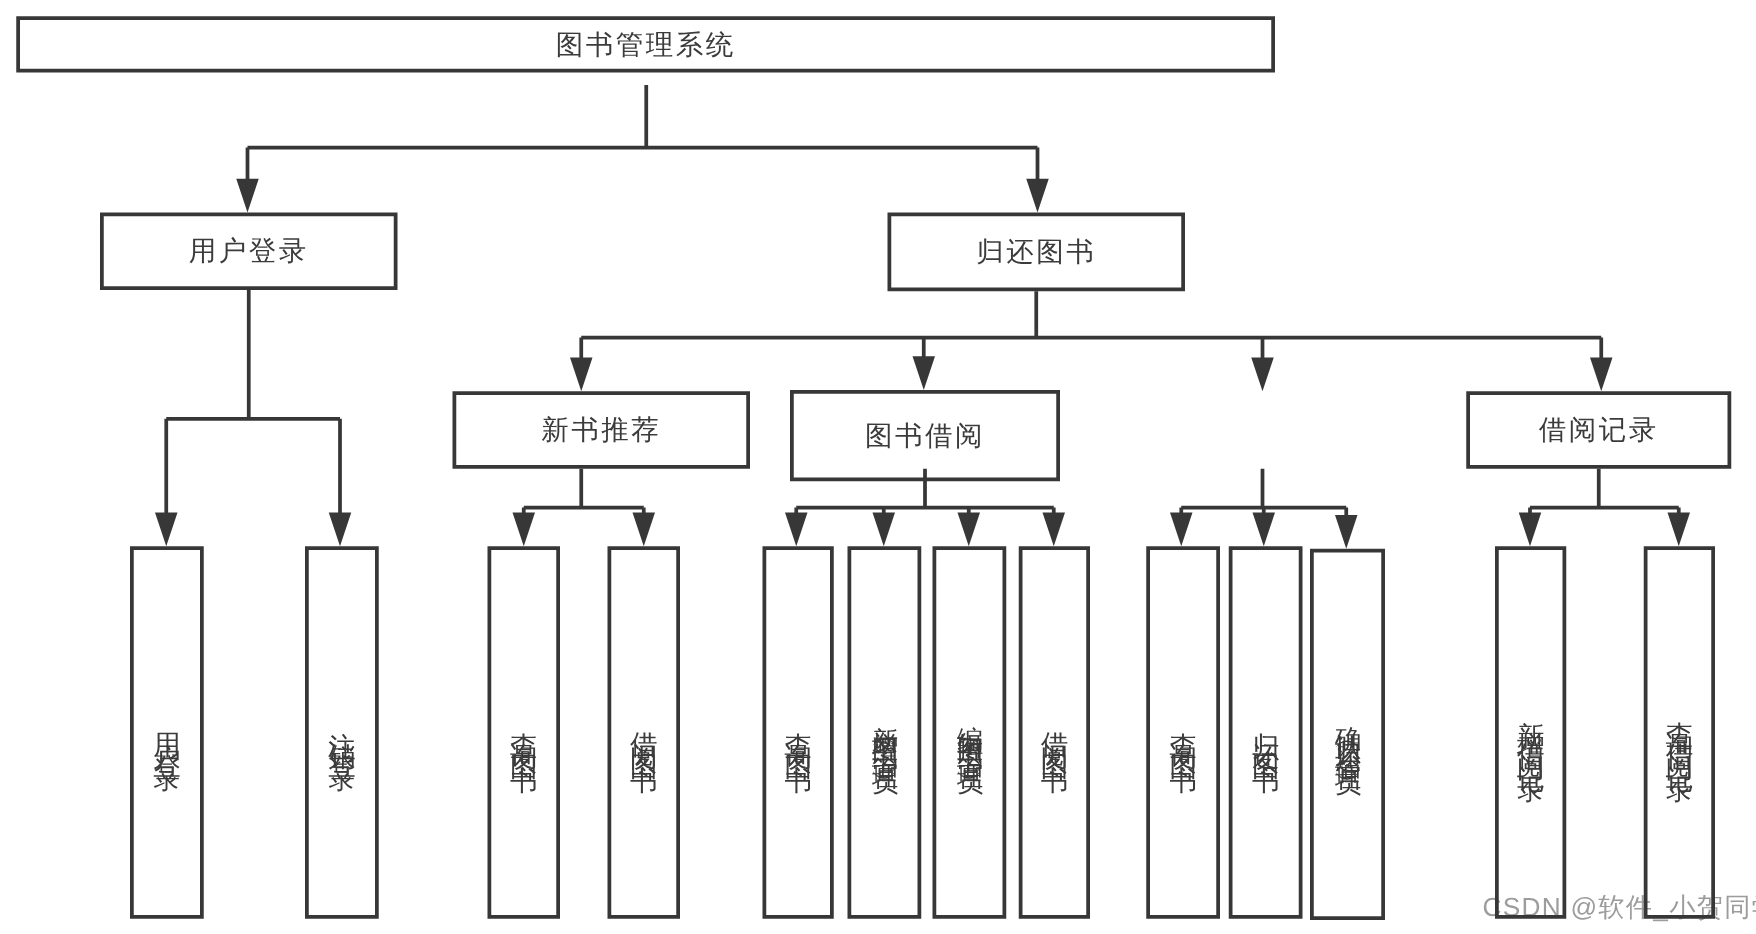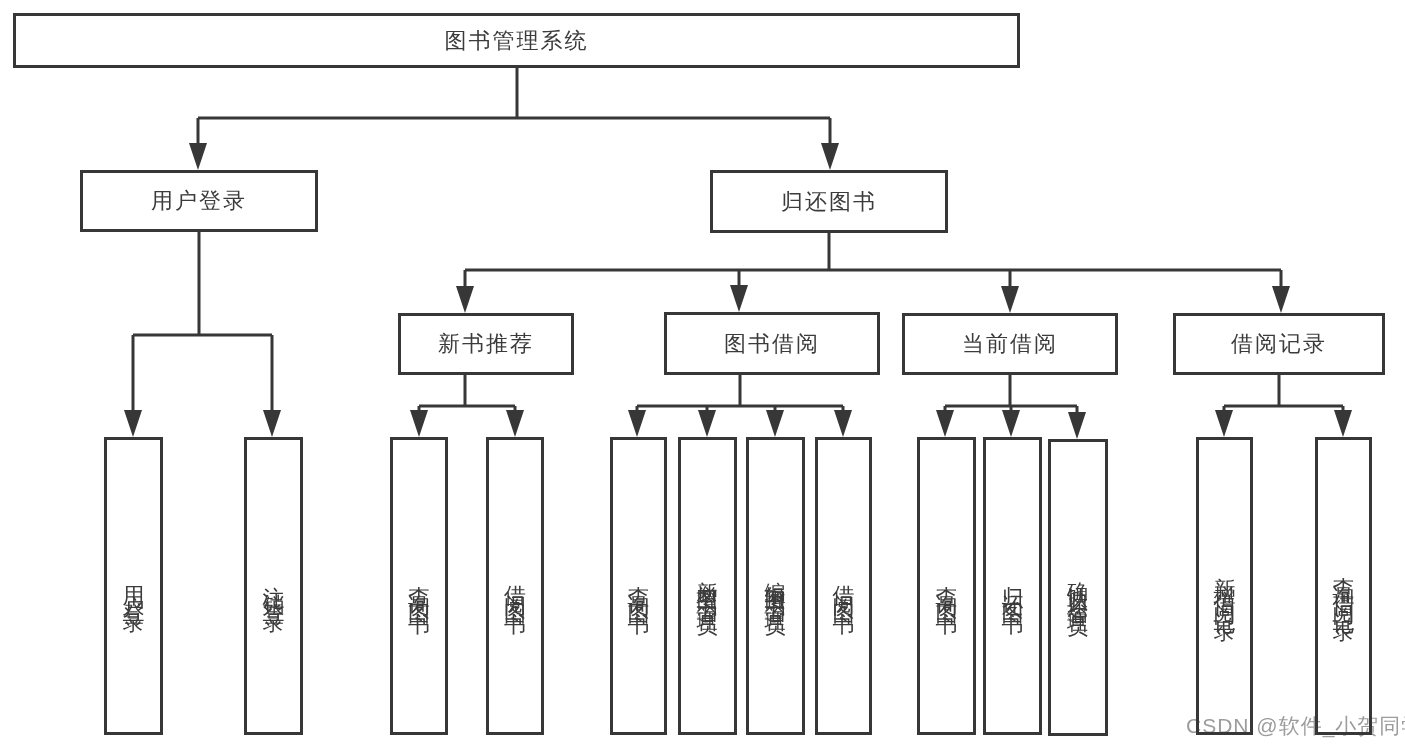--- a/index.html
+++ b/index.html
@@ -106,28 +106,27 @@
       <line x1="1077" y1="406" x2="1077" y2="421" stroke="#373737" stroke-width="3"></line>
       <polygon points="1068,412 1086,412 1077,439" fill="#373737"></polygon>
       <line x1="1279" y1="375" x2="1279" y2="406" stroke="#373737" stroke-width="3"></line>
       <line x1="1224" y1="406" x2="1343" y2="406" stroke="#373737" stroke-width="3"></line>
       <line x1="1224" y1="406" x2="1224" y2="419" stroke="#373737" stroke-width="3"></line>
       <polygon points="1215,410 1233,410 1224,437" fill="#373737"></polygon>
       <line x1="1343" y1="406" x2="1343" y2="419" stroke="#373737" stroke-width="3"></line>
       <polygon points="1334,410 1352,410 1343,437" fill="#373737"></polygon>
     </svg>
 
-  <div class="node" style="left:13px; top:13px; width:1007px; height:55px;">图书管理系统</div>
+  <div class="node" style="left:13px; top:13px; width:1007px; height:45px;">图书管理系统</div>
 
   <div class="node" style="left:80px; top:170px; width:238px; height:62px;">用户登录</div>
   <div class="node" style="left:710px; top:170px; width:238px; height:63px;">归还图书</div>
 
-  <div class="node" style="left:362px; top:313px; width:176px; height:62px;margin-left:36px;">新书推荐</div>
-  <div class="node" style="left:664px; top:312px; width:216px; height:63px;">图书借阅</div>
-  <div class="node" style="left:902px; top:313px; width:216px; height:62px;">当前借阅</div>
+  <div class="node" style="left:362px; top:313px; width:238px; height:62px;">新书推荐</div>
+  <div class="node" style="left:632px; top:312px; width:216px; height:73px;">图书借阅</div>
   <div class="node" style="left:1173px; top:313px; width:212px; height:62px;">借阅记录</div>
 
   <div class="node vnode" style="left:104px; top:437px; width:59px; height:298px;">用户登录</div>
   <div class="node vnode" style="left:244px; top:437px; width:59px; height:298px;">注销登录</div>
 
   <div class="node vnode" style="left:390px; top:437px; width:58px; height:298px;">查询图书</div>
   <div class="node vnode" style="left:486px; top:437px; width:58px; height:298px;">借阅图书</div>
 
   <div class="node vnode" style="left:610px; top:437px; width:57px; height:298px;">查询图书</div>
   <div class="node vnode long" style="left:678px; top:437px; width:59px; height:298px;">新增图书（管理员）</div>

